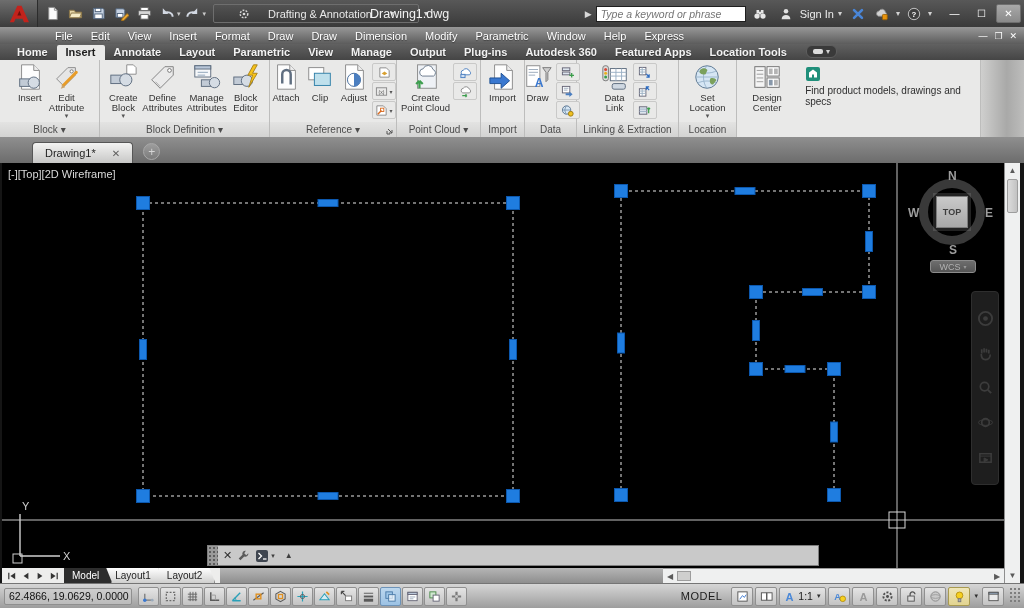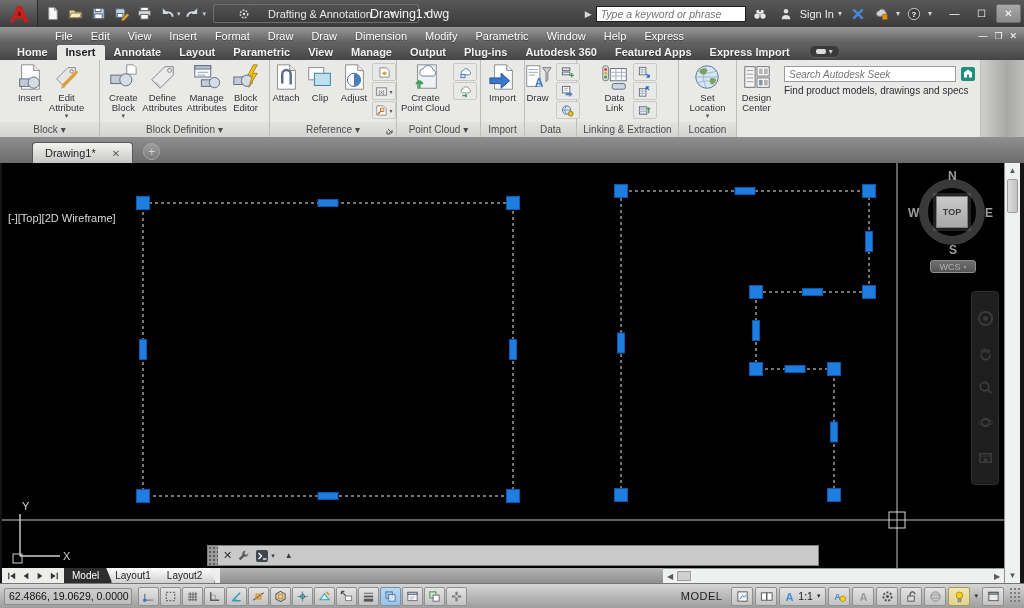--- a/index.html
+++ b/index.html
@@ -89,21 +89,21 @@
     background:linear-gradient(#f3f3f2,#c7c7c6);border:1px solid #565656;border-bottom:none;
     border-radius:4px 4px 0 0;font-size:11px;color:#1e1e1e;}
   .dtab-close{color:#5e5e5e;font-size:10px;}
   .newtab{width:17px;height:17px;margin:0 0 3px 10px;border-radius:50%;
     background:linear-gradient(#9d9d9d,#7b7b7b);border:1px solid #a9a9a9;color:#d6d6d6;
     display:flex;align-items:center;justify-content:center;font-size:12px;line-height:1;}
 
   
   .workspace{position:absolute;top:163px;left:0;width:100%;height:420px;background:#151515;}
   .canvas{position:absolute;left:2px;top:0;width:1002px;height:405px;background:#000;overflow:hidden;}
-  .viewport-label{position:absolute;left:6px;top:5px;color:#dadada;font-size:11px;z-index:3;margin-top:44px;}
+  .viewport-label{position:absolute;left:6px;top:5px;color:#dadada;font-size:11px;z-index:3;}
   .geo{position:absolute;left:0;top:0;}
 
   .viewcube{position:absolute;left:907px;top:8px;width:86px;height:86px;z-index:3;}
   .vc-ring{position:absolute;left:10px;top:8px;width:66px;height:66px;border:9px solid #393939;border-radius:50%;}
   .vc-letter{position:absolute;color:#9d9d9d;font-weight:bold;font-size:12px;}
   .vc-top{position:absolute;left:27px;top:25px;width:32px;height:32px;
     background:linear-gradient(#c9c9c9,#a8a8a8);border:1px solid #7c7c7c;
     box-shadow:0 0 0 3px rgba(190,190,190,.18);display:flex;align-items:center;justify-content:center;
     font-size:9px;font-weight:bold;color:#3d3d3d;}
   .wcs{position:absolute;left:928px;top:97px;width:46px;height:13px;z-index:3;
@@ -335,21 +335,21 @@
       <span class="rtab active">Insert</span>
       <span class="rtab">Annotate</span>
       <span class="rtab">Layout</span>
       <span class="rtab">Parametric</span>
       <span class="rtab">View</span>
       <span class="rtab">Manage</span>
       <span class="rtab">Output</span>
       <span class="rtab">Plug-ins</span>
       <span class="rtab">Autodesk 360</span>
       <span class="rtab">Featured Apps</span>
-      <span class="rtab">Express Import</span>
+      <span class="rtab">Location Tools</span>
       <div class="rtab-extra">
       <span class="dot"></span>
       <span class="drop">▾</span>
     </div>
   </div>
 
   <div class="ribbon-body" id="ribbon-body">
       <div class="panel" style="width: 100px;">
         <div class="panel-items">
           <div class="bigbtn">
@@ -671,21 +671,20 @@
                 <rect x="23.5" y="7" width="4" height="6" fill="#b4b4b4"></rect>
                 <rect x="16" y="17" width="13" height="10" fill="#fff" stroke="#6e6e6e"></rect>
                 <rect x="18" y="19" width="4" height="6" fill="#8898aa"></rect>
                 <rect x="23.5" y="19" width="4" height="6" fill="#b4b4b4"></rect>
               </svg>
             </span>
             <span>Design Center</span>
           </div>
           <div class="seek-block">
             <div class="seek-row">
-              <input class="seek-input" placeholder="Search Autodesk Seek" style="">
               <span class="seek-btn">
                 <svg viewBox="0 0 16 16">
                   <rect x="1" y="1" width="14" height="14" rx="2" fill="#1f8f7a"></rect>
                   <path d="M4 11.5V6.5l4-3 4 3v5h-3V8.5h-2v3z" fill="#fff"></path>
                 </svg>
               </span>
             </div>
             <div class="seek-caption">Find product models, drawings and specs</div>
           </div>
         </div>

